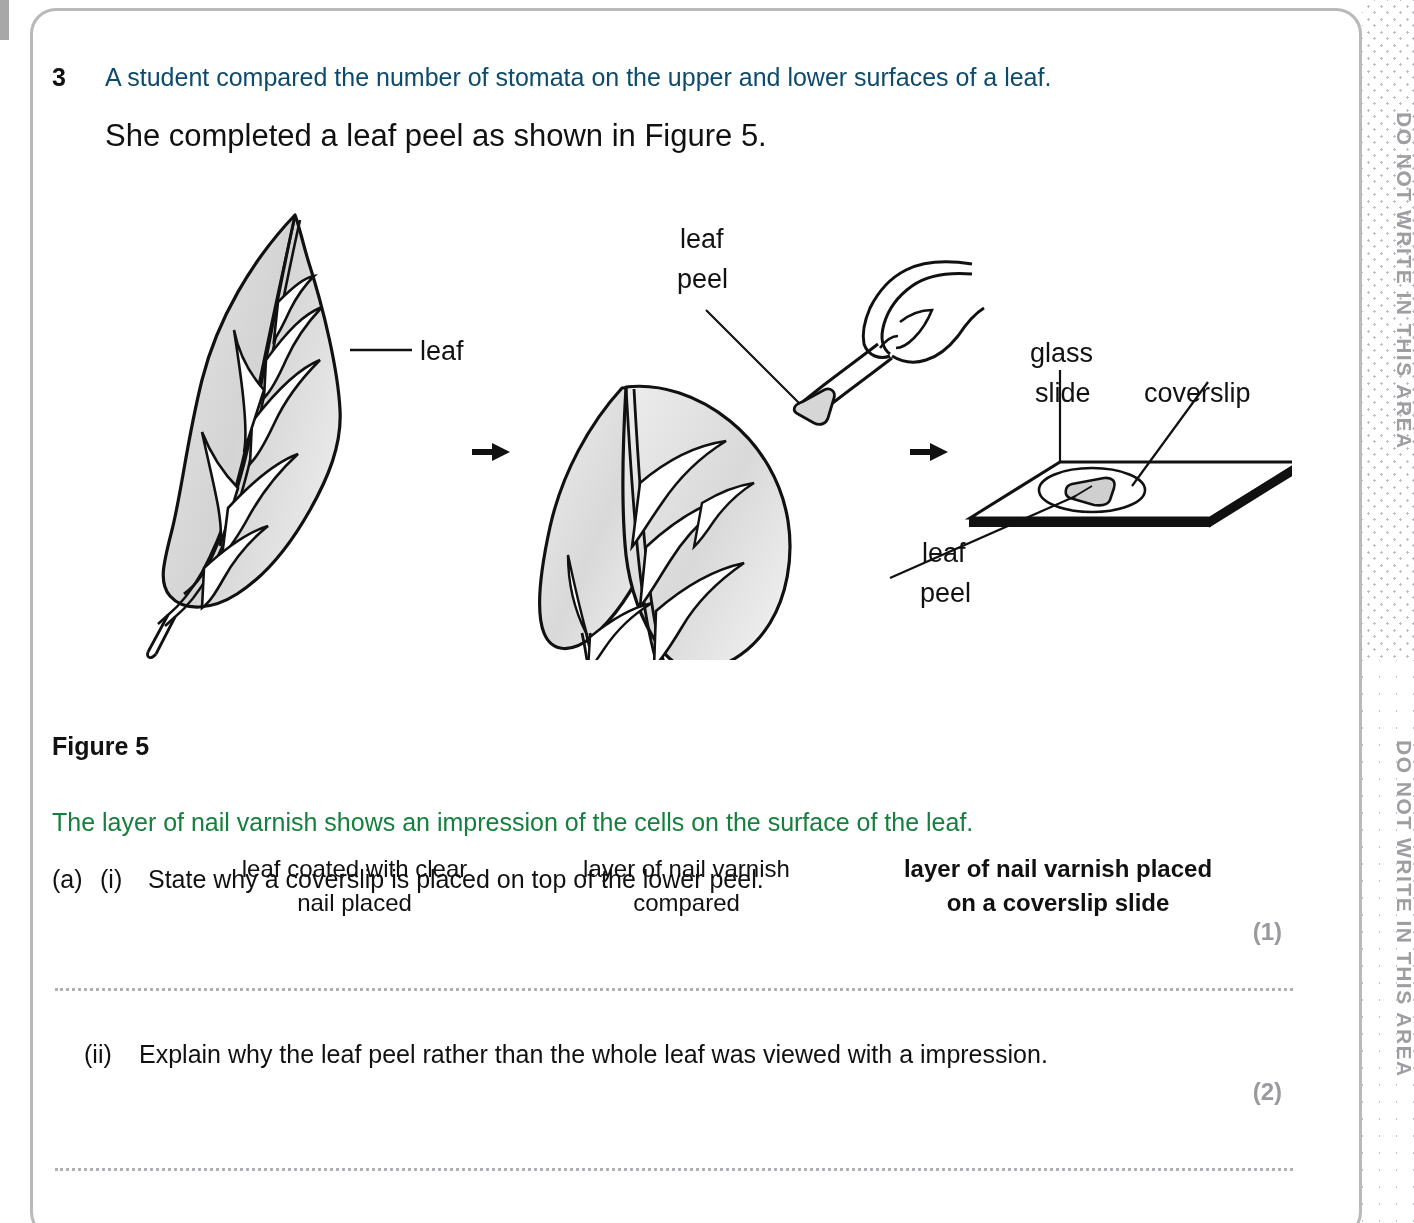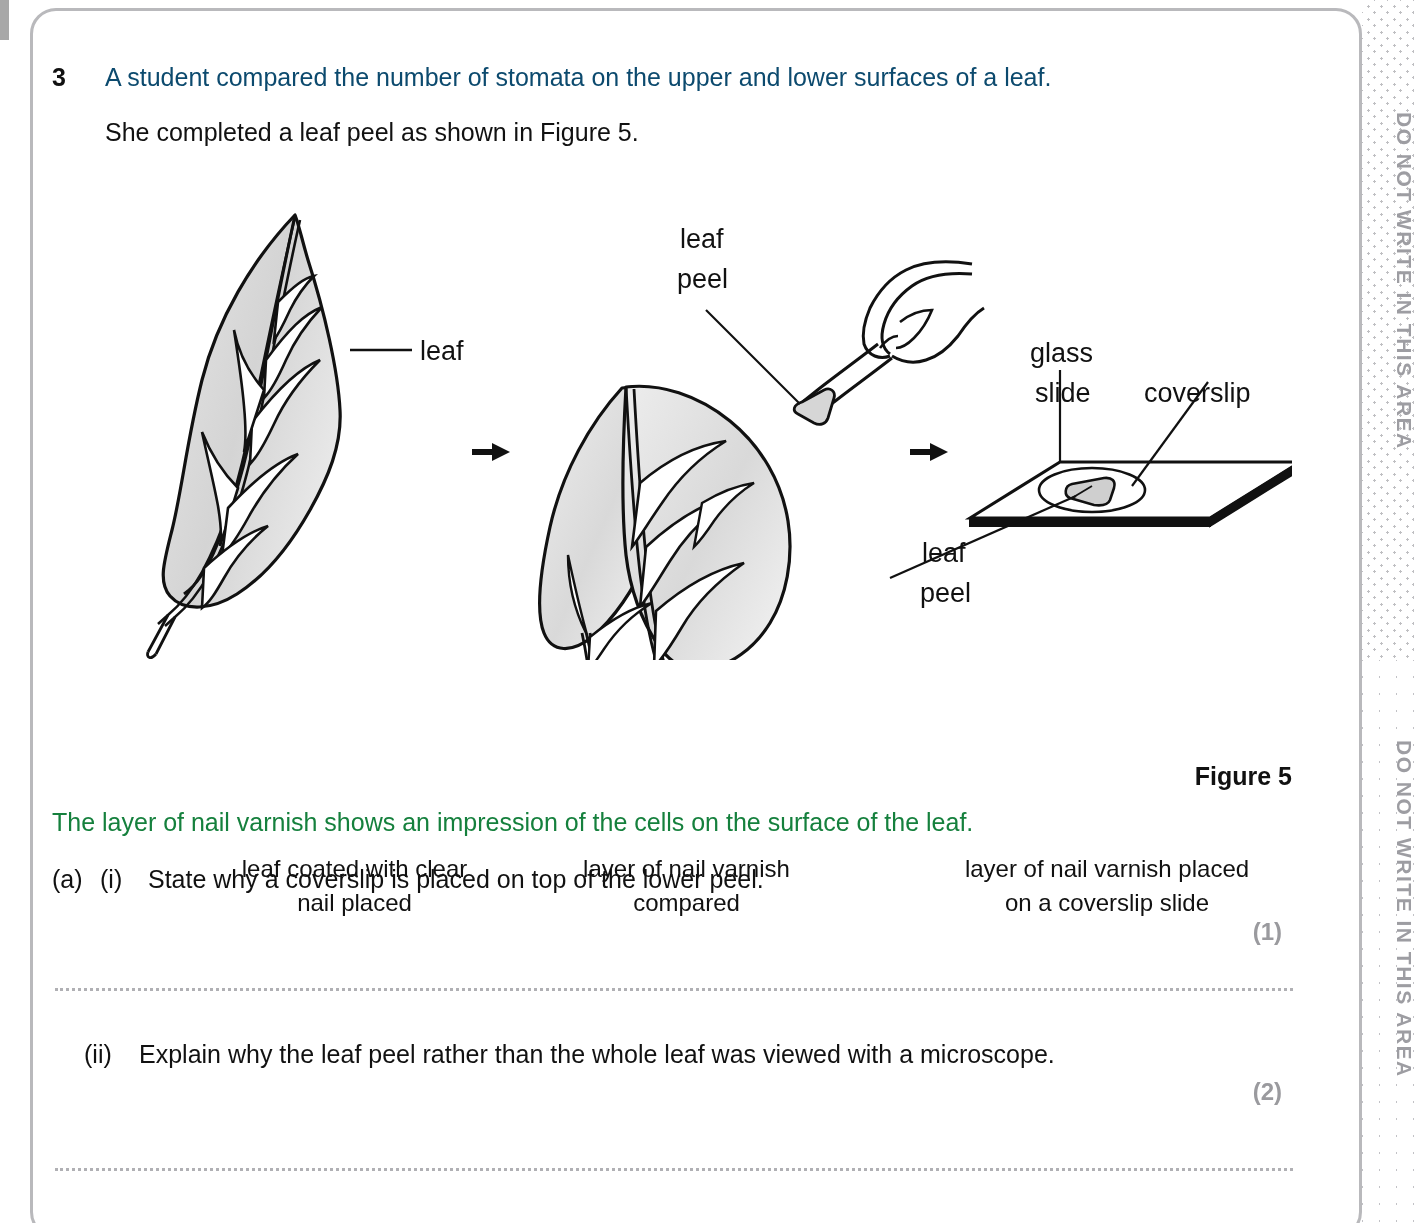--- a/index.html
+++ b/index.html
@@ -115,21 +115,21 @@
   }
   .q-text {
     font-size: 25px;
     color: #0c4a6e;
     line-height: 1.25;
   }
   .q-line2 {
     position: absolute;
     left: 53px;
     top: 56px;
-    font-size: 25px;
+    font-size: 31px;
     color: #111;
   }
 
   
   .figure {
     position: absolute;
     left: 52px;
     top: 190px;
     width: 1240px;
     height: 560px;
@@ -138,28 +138,28 @@
 
   .cap {
     position: absolute;
     text-align: center;
     font-size: 24px;
     color: #111;
     line-height: 1.42;
   }
   .cap1 { left: 110px; top: 662px; width: 385px; }
   .cap2 { left: 442px; top: 662px; width: 385px; }
-  .cap3 { left: 845px; top: 662px; width: 420px; }
+  .cap3 { left: 796px; top: 662px; width: 420px; font-weight: bold; }
 
   .figure-title {
     position: absolute;
     left: 52px;
-    top: 762px;
+    top: 732px;
     width: 1240px;
-    text-align: right;
+    text-align: left;
     font-size: 25px;
     font-weight: bold;
     color: #111;
   }
 
   .para {
     position: absolute;
     left: 52px;
     font-size: 25px;
     color: #15803d;
@@ -397,18 +397,18 @@
   <div class="sub-row sub-a">
     <div class="lab-a">(a)</div>
     <div class="lab-i">(i)</div>
     <div>State why a coverslip is placed on top of the lower peel.</div>
   </div>
   <div class="marks marks-1">(1)</div>
   <div class="dotline dot-1"></div>
 
   <div class="sub-row sub-ii">
     <div class="lab-ii">(ii)</div>
-    <div>Explain why the leaf peel rather than the whole leaf was viewed with a microscope.</div>
+    <div>Explain why the leaf peel rather than the whole leaf was viewed with a impression.</div>
   </div>
   <div class="marks marks-2">(2)</div>
   <div class="dotline dot-2"></div>
 
 </div>
 
 </body></html>

